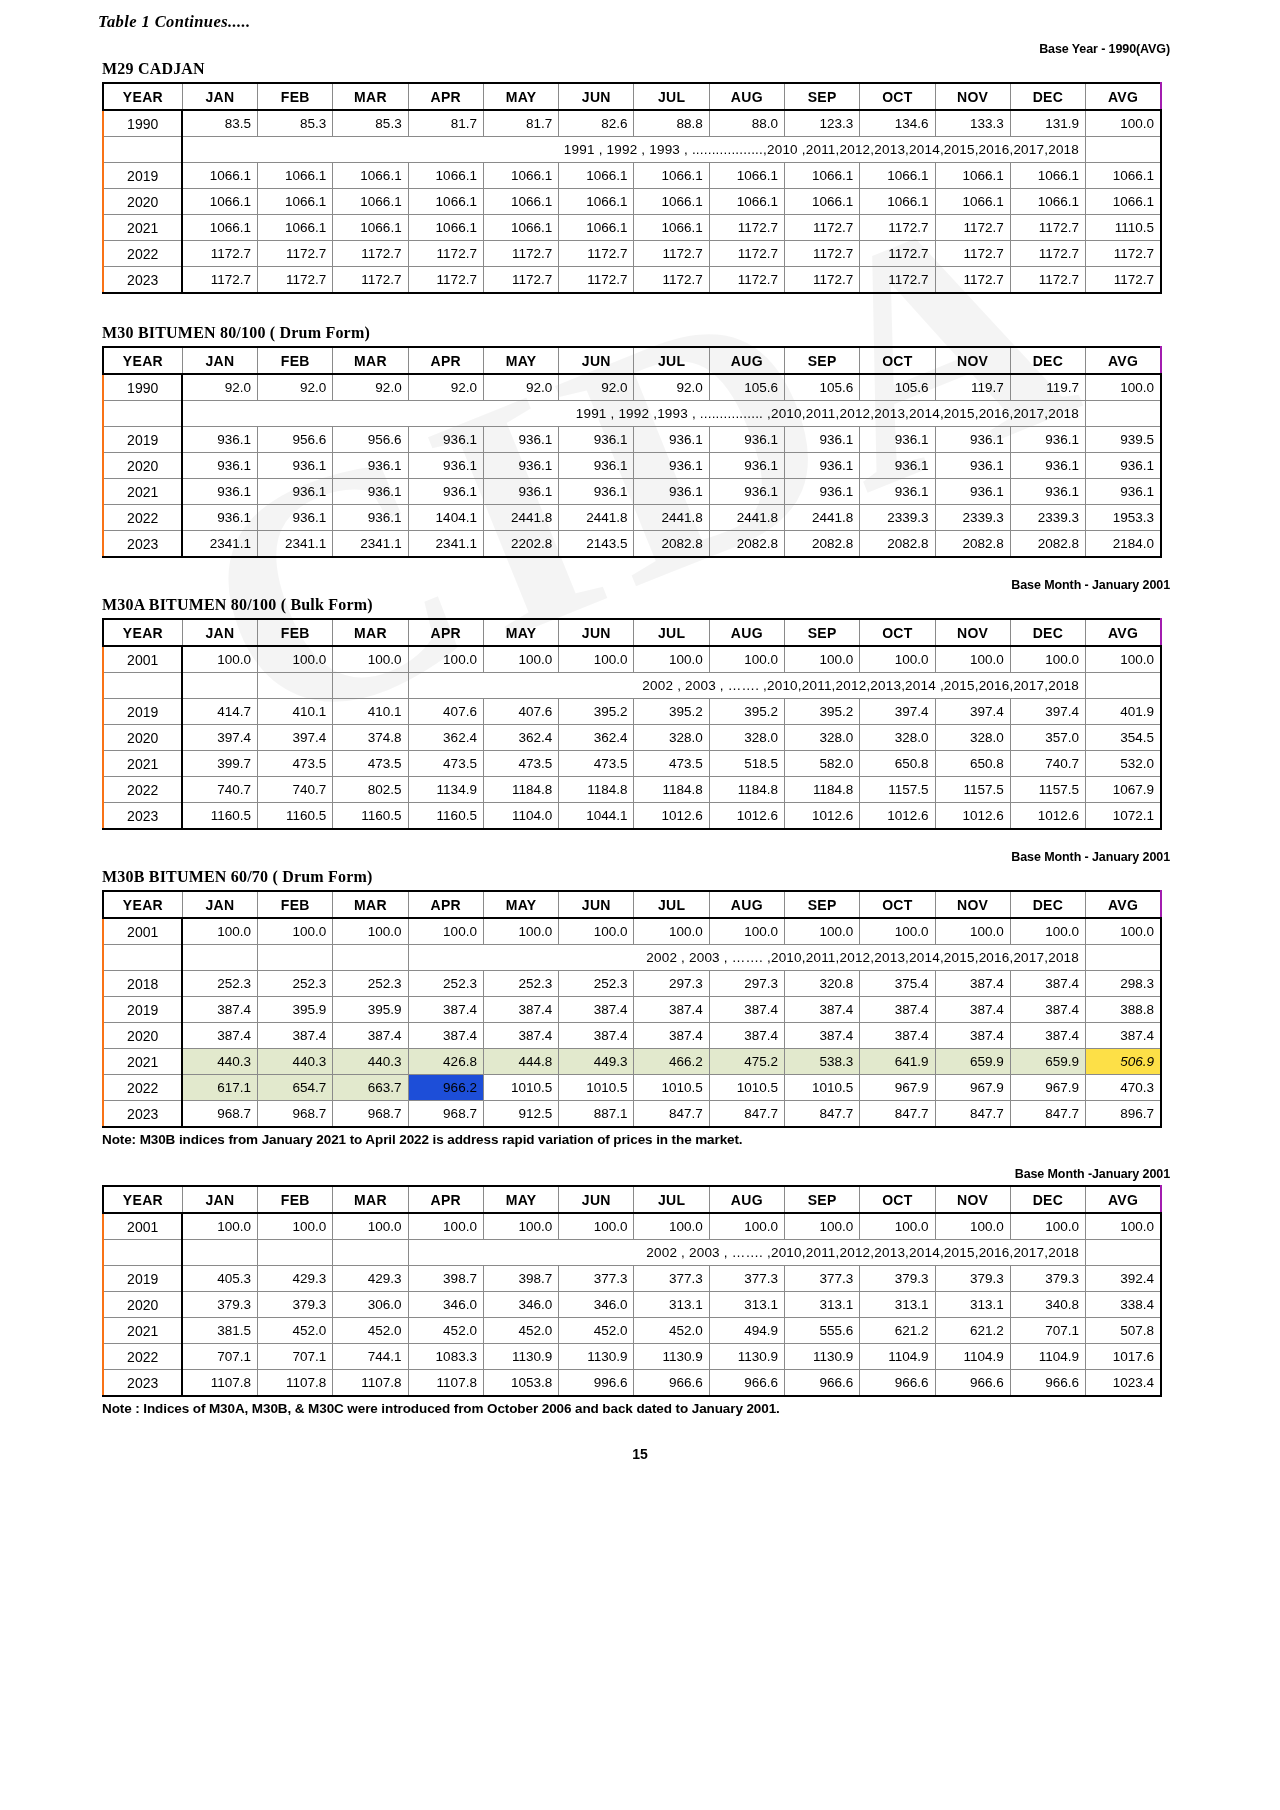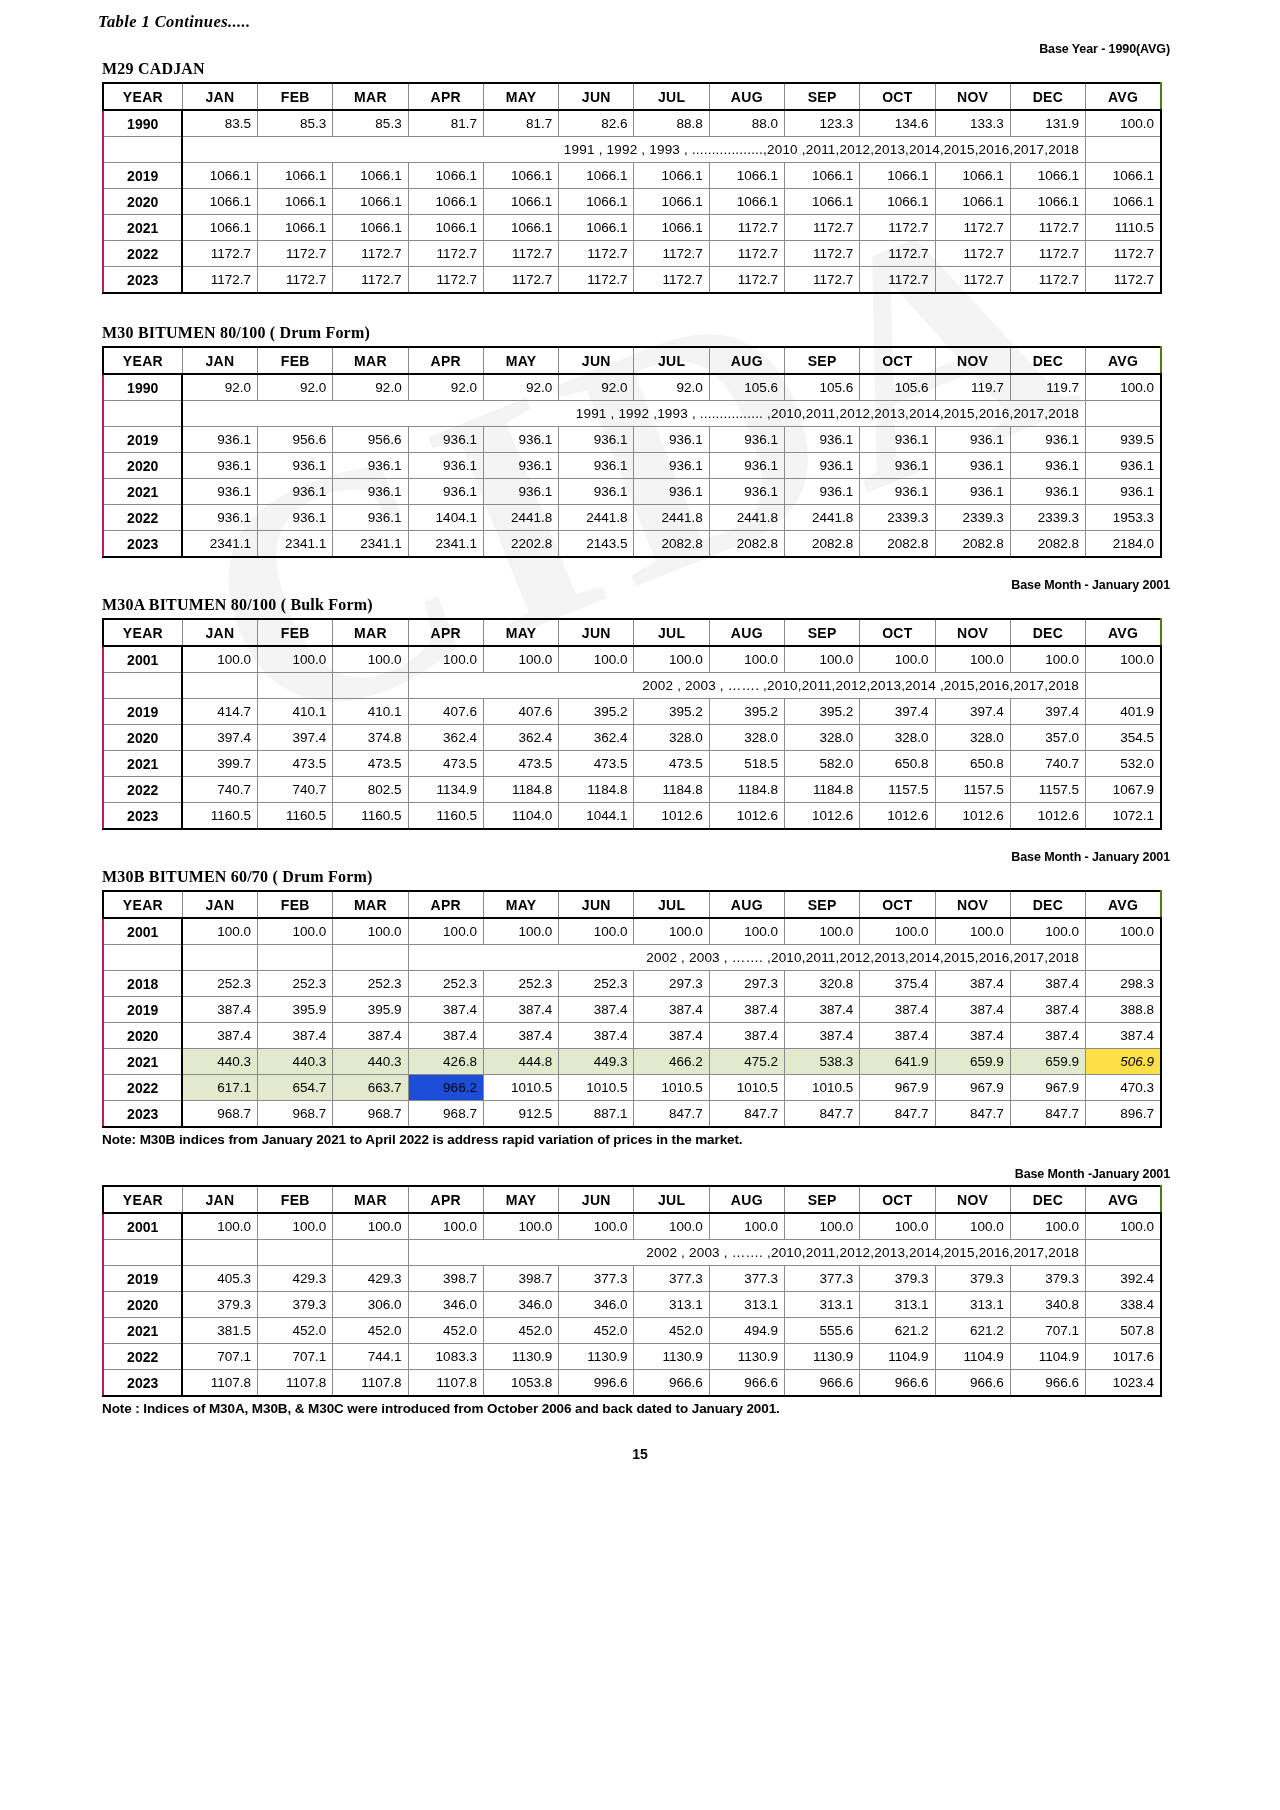--- a/index.html
+++ b/index.html
@@ -84,28 +84,28 @@
     background: transparent;
   }
   table.idx th {
     text-align: center;
     font-weight: bold;
     font-size: 14px;
     letter-spacing: 0.3px;
   }
   table.idx .yr {
     text-align: center;
-    font-weight: bold;
+    font-weight: normal;
     font-size: 14px;
     border-right: 2px solid #000;
-    border-left: 2px solid #be185d;
+    border-left: 2px solid #f97316;
   }
   table.idx thead th { border-top: 2px solid #000; border-bottom: 2px solid #000; }
   table.idx thead th:first-child { border-left: 2px solid #000; }
-  table.idx thead th:last-child { border-right: 2px solid #4d7c0f; }
+  table.idx thead th:last-child { border-right: 2px solid #a21caf; }
   table.idx tbody tr td:last-child { border-right: 2px solid #000; }
   table.idx tbody tr:last-child td { border-bottom: 2px solid #000; }
   table.idx tbody tr.firstrow td { border-top: 0; }
 
   td.span-years {
     text-align: center;
     font-weight: bold;
     font-size: 13.5px;
     letter-spacing: 0.2px;
   }

